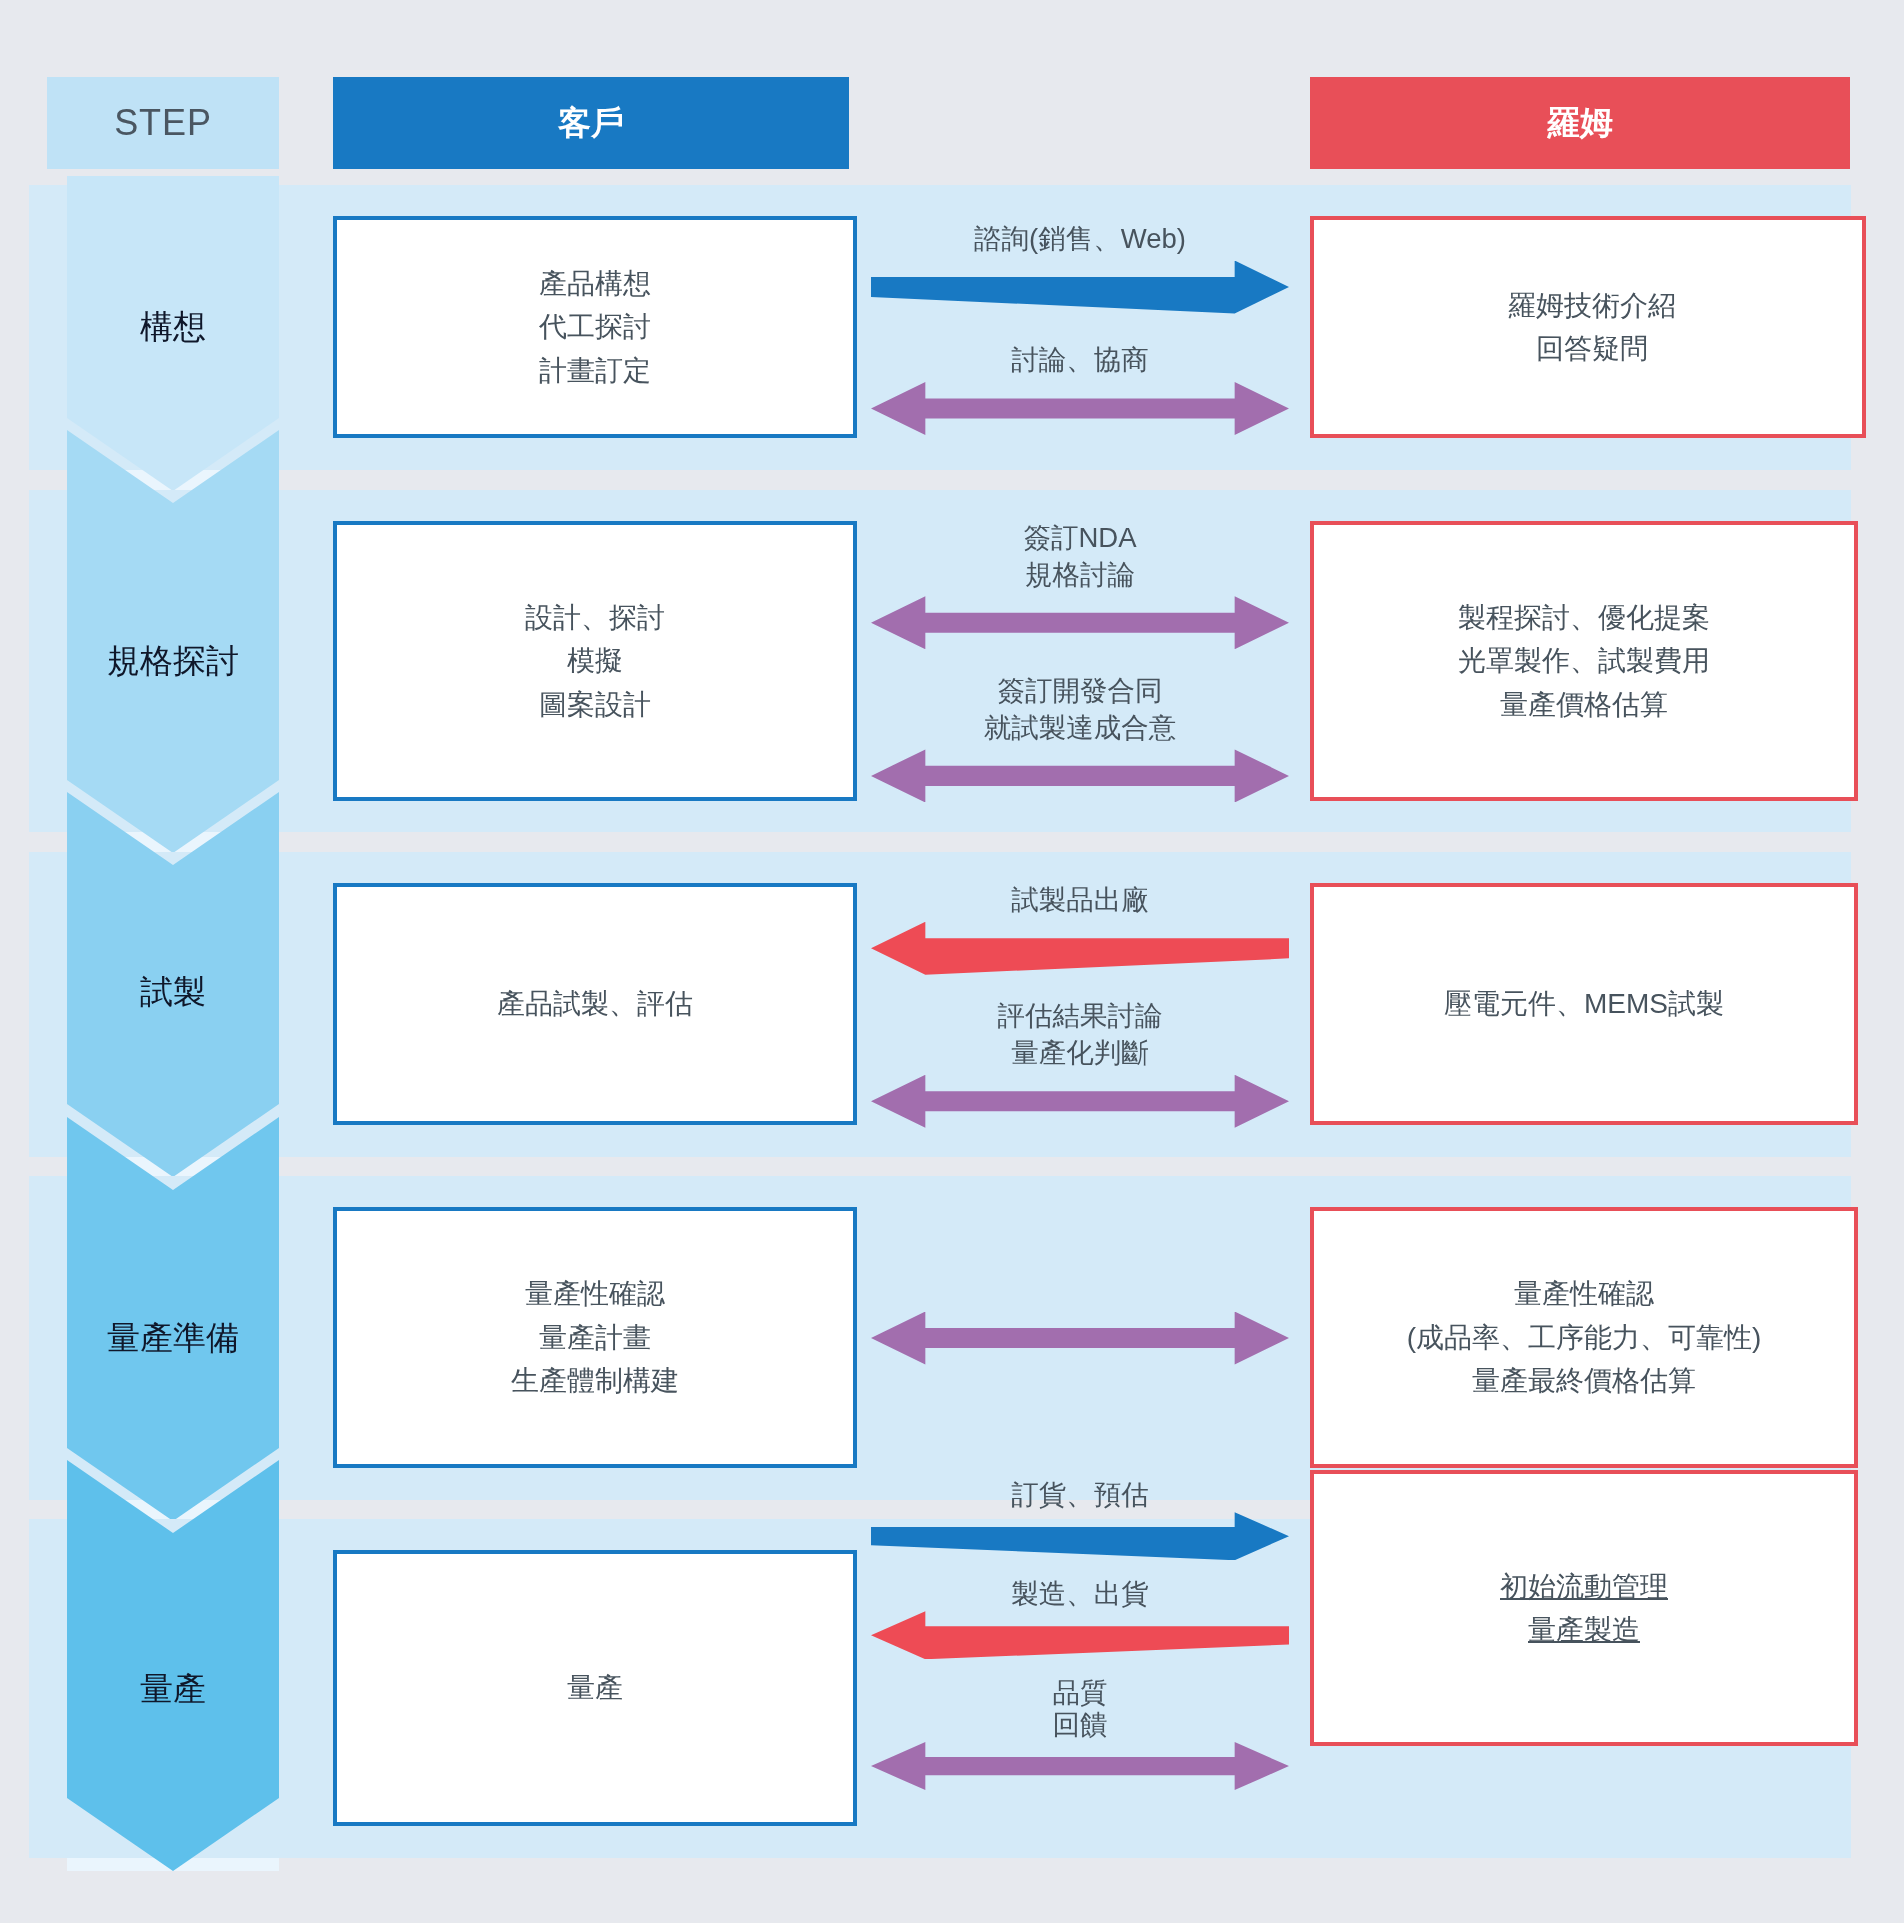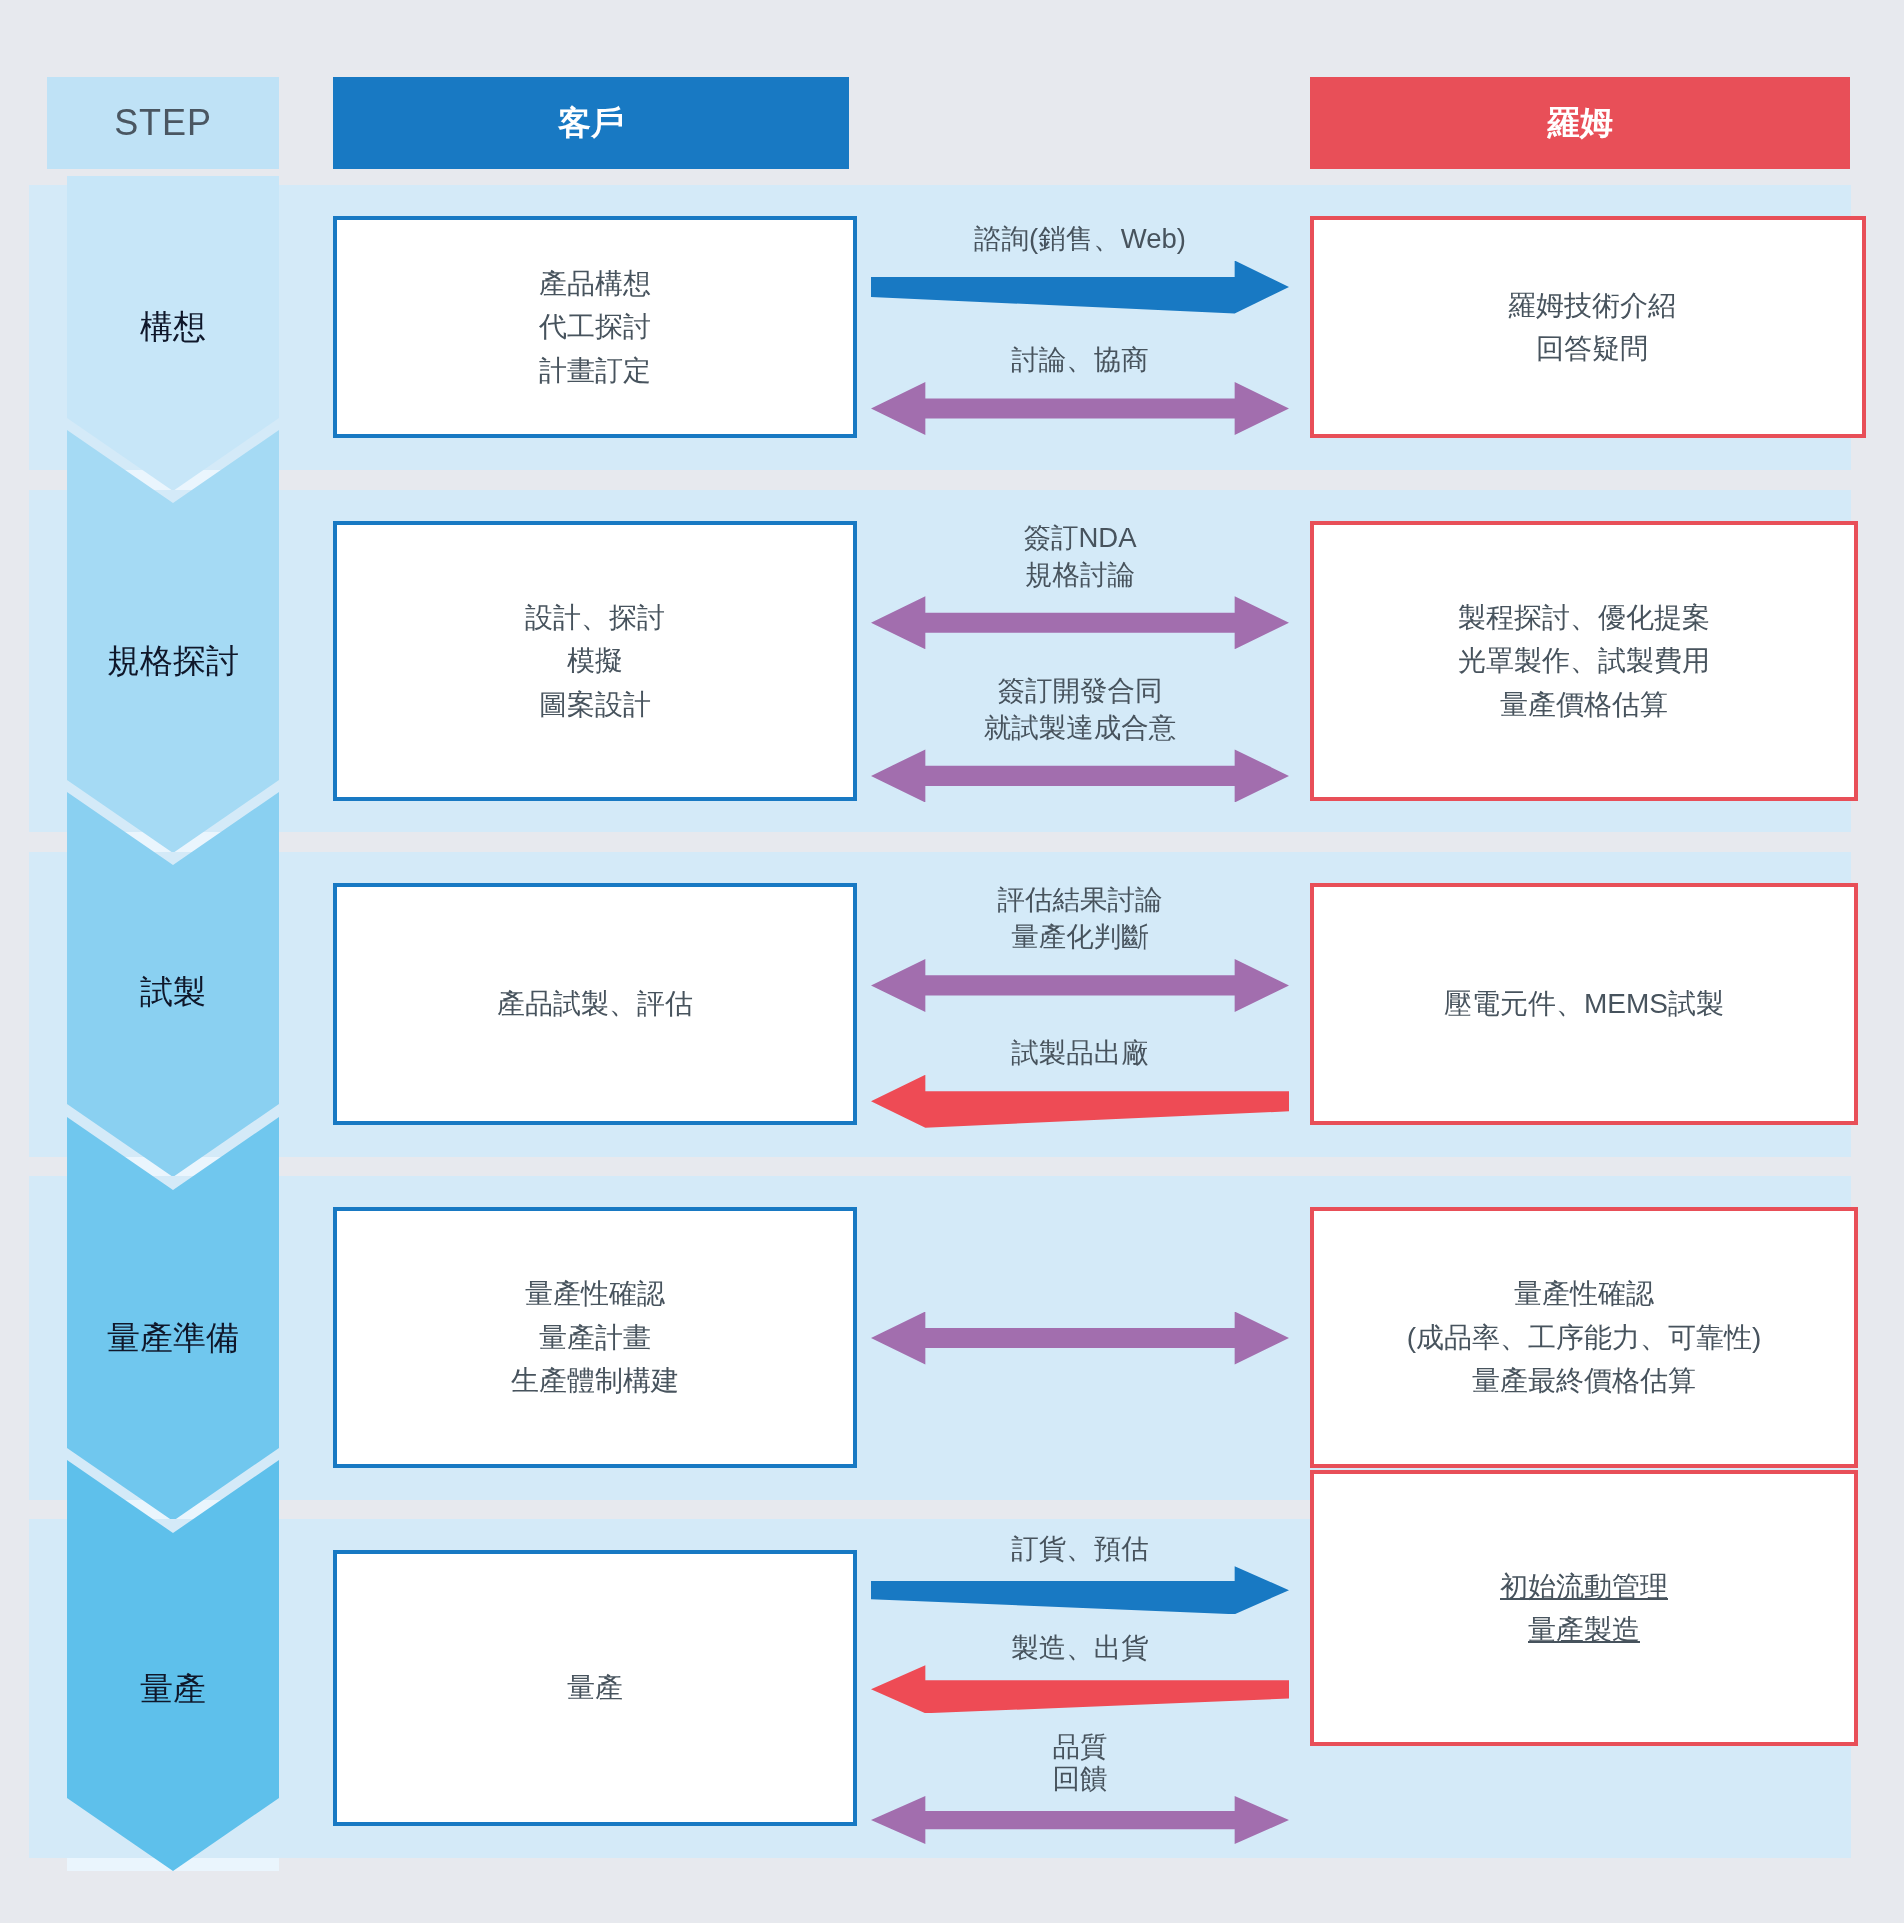--- a/index.html
+++ b/index.html
@@ -115,30 +115,30 @@
       </div>
       <div class="wbox cust" style="top: 883px; height: 234px;">
         <span>產品試製、評估</span>
       </div>
       <div class="wbox rohm" style="top: 883px; height: 234px;">
         <span>壓電元件、MEMS試製</span>
       </div>
       <div class="zone" style="top: 859px; height: 291px;">
         <div class="agroup">
           <div class="alabel">
+            <span style="display: block;">試製品出廠</span>
+          </div>
+          <div class="arrow dir-left" style="background: rgb(238, 75, 85);"></div>
+        </div>
+        <div class="agroup">
+          <div class="alabel">
             <span style="display: block;">評估結果討論</span>
             <span style="display: block;">量產化判斷</span>
           </div>
           <div class="arrow dir-both" style="background: rgb(162, 110, 174);"></div>
-        </div>
-        <div class="agroup">
-          <div class="alabel">
-            <span style="display: block;">試製品出廠</span>
-          </div>
-          <div class="arrow dir-left" style="background: rgb(238, 75, 85);"></div>
         </div>
       </div>
       <div class="band" style="top: 1176px; height: 324px;"></div>
       <div class="chev" style="top: 1117px; height: 404px; background: rgb(112, 199, 238); clip-path: polygon(0px 0px, 50% 73px, 100% 0px, 100% calc(100% - 73px), 50% 100%, 0px calc(100% - 73px));">
         <span class="chev-label" style="top: 221px;">量產準備</span>
       </div>
       <div class="wbox cust" style="top: 1207px; height: 253px;">
         <span>量產性確認</span>
         <span>量產計畫</span>
         <span>生產體制構建</span>
@@ -157,21 +157,21 @@
       <div class="chev" style="top: 1460px; height: 411px; background: rgb(94, 192, 235); clip-path: polygon(0px 0px, 50% 73px, 100% 0px, 100% calc(100% - 73px), 50% 100%, 0px calc(100% - 73px));">
         <span class="chev-label" style="top: 229px;">量產</span>
       </div>
       <div class="wbox cust" style="top: 1550px; height: 268px;">
         <span>量產</span>
       </div>
       <div class="wbox rohm" style="top: 1470px; height: 268px; text-decoration: underline;">
         <span>初始流動管理</span>
         <span>量產製造</span>
       </div>
-      <div class="zone tight" style="top: 1526px; height: 325px;">
+      <div class="zone tight" style="top: 1472px; height: 325px;">
         <div class="agroup">
           <div class="alabel">
             <span style="display: block;">訂貨、預估</span>
           </div>
           <div class="arrow dir-right" style="background: rgb(24, 121, 195);"></div>
         </div>
         <div class="agroup">
           <div class="alabel">
             <span style="display: block;">製造、出貨</span>
           </div>

